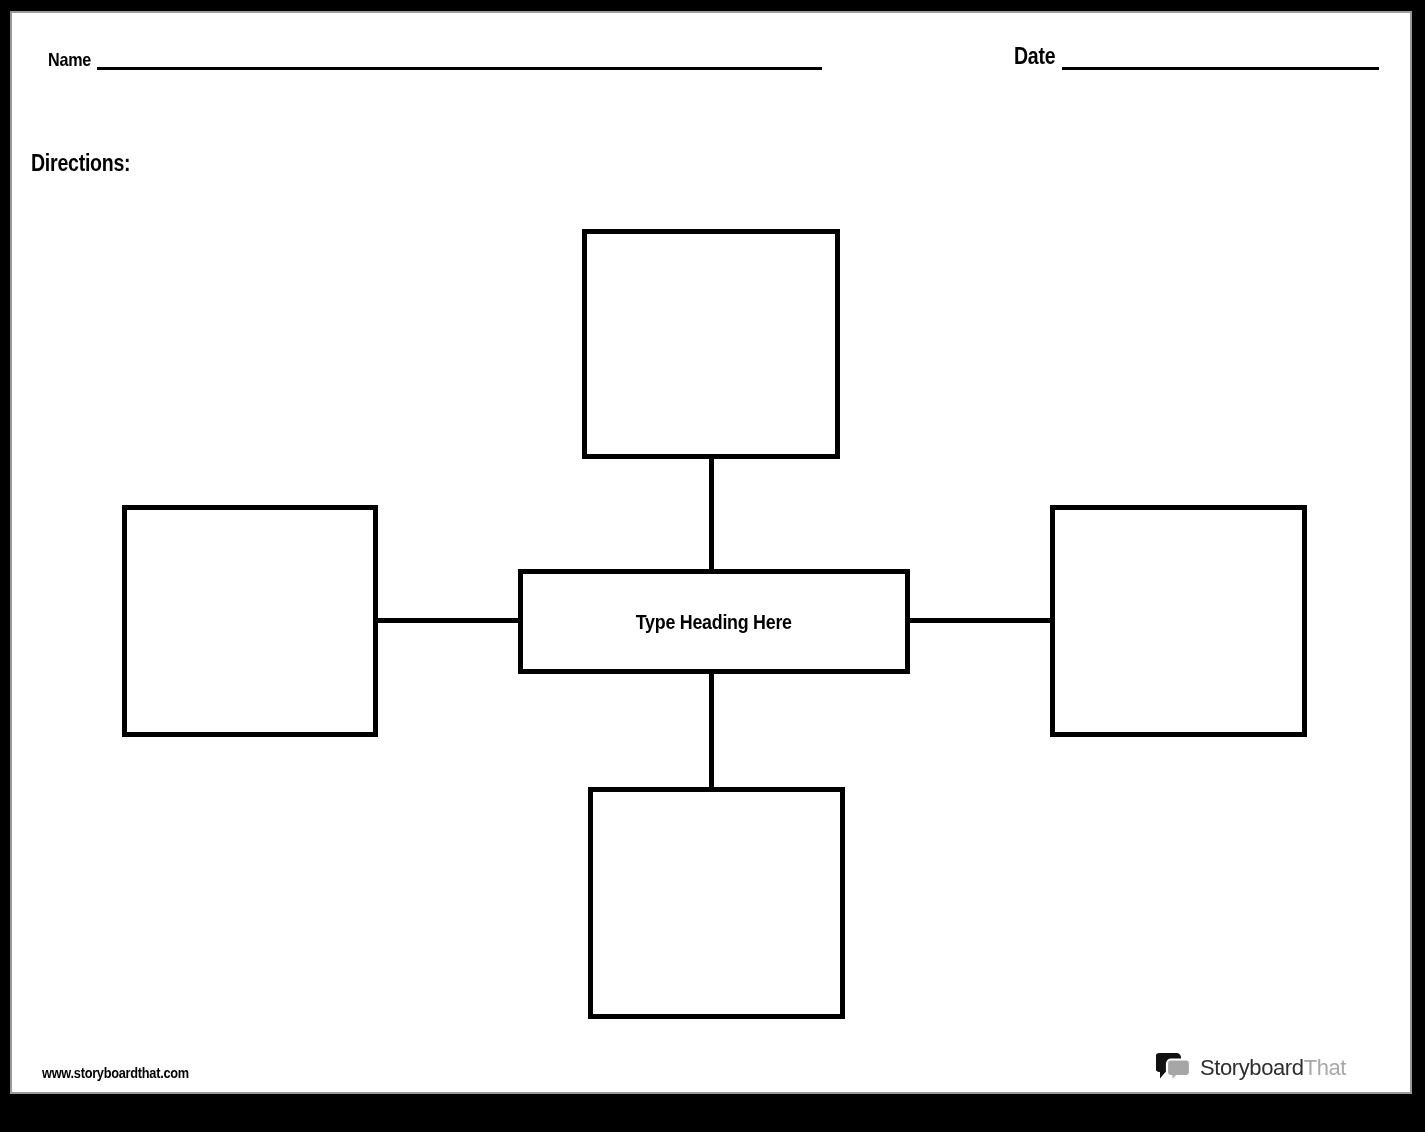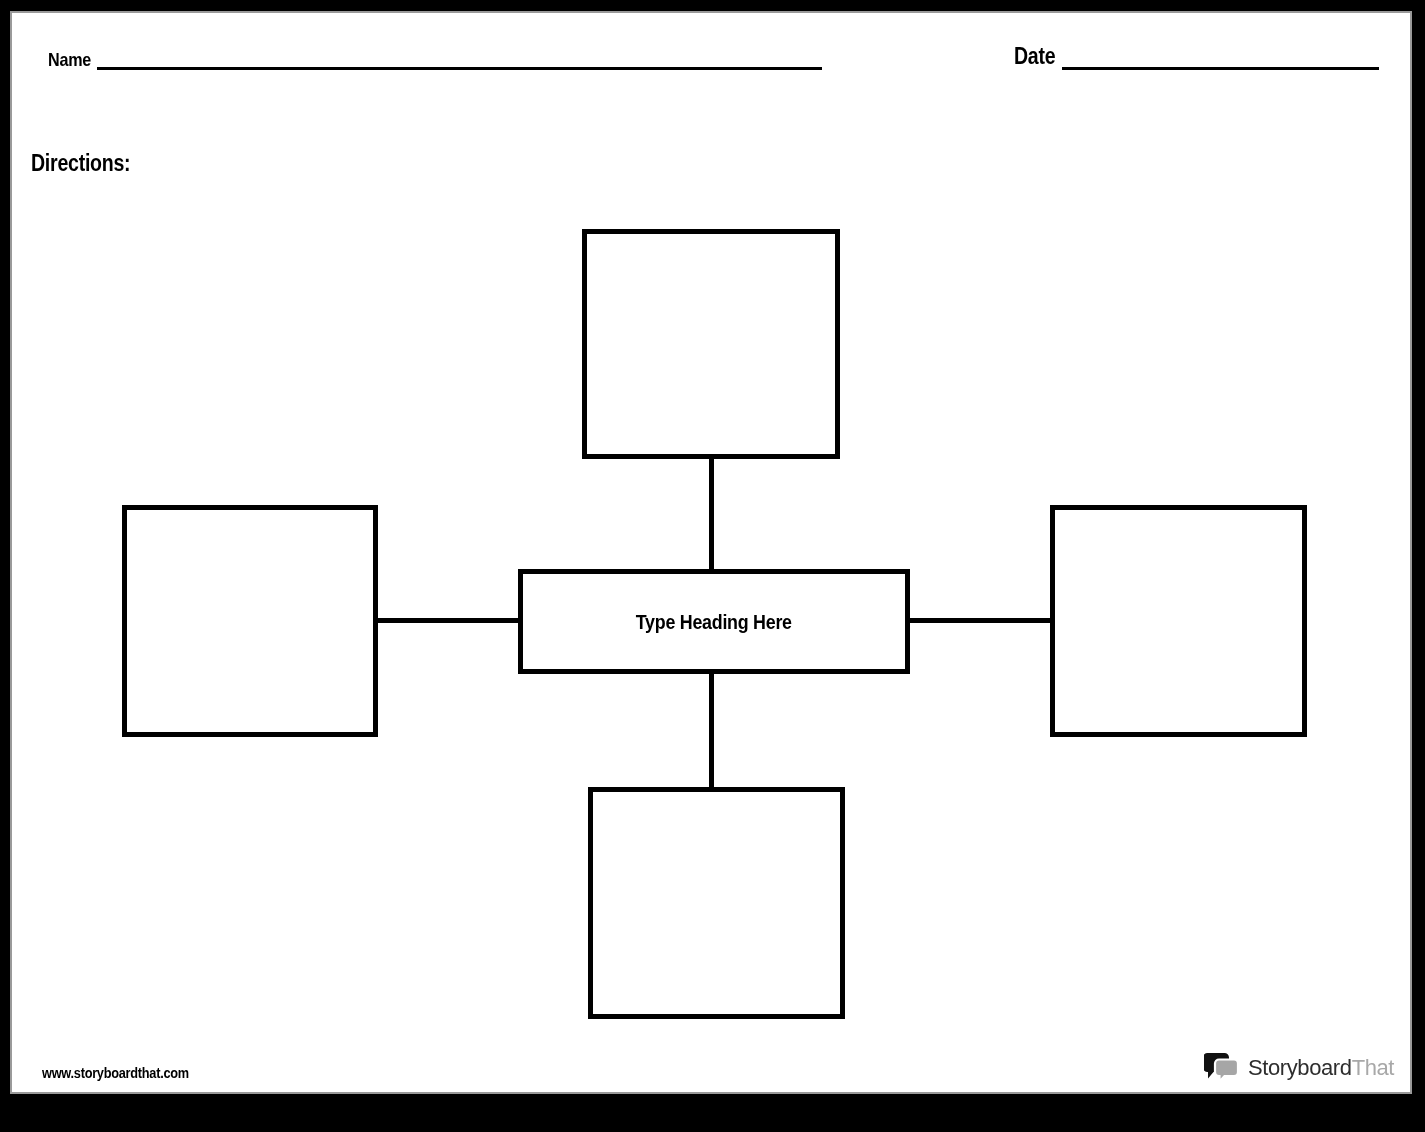--- a/index.html
+++ b/index.html
@@ -69,21 +69,21 @@
   .directions-wrap { left: 19px; top: 137px; font-size: 23px; }
   .footer-url {
     left: 6px; top: 1051px;
     font-size: 15px;
     font-weight: 700;
     color: #000;
     margin-left: 24px;
   }
   .logo {
     position: absolute;
-    left: 1192px;
+    left: 1144px;
     top: 1039px;
     display: flex;
     align-items: center;
     gap: 6px;
   }
   .logo-text {
     font-size: 22px;
     font-weight: 500;
     letter-spacing: -0.4px;
     white-space: nowrap;

